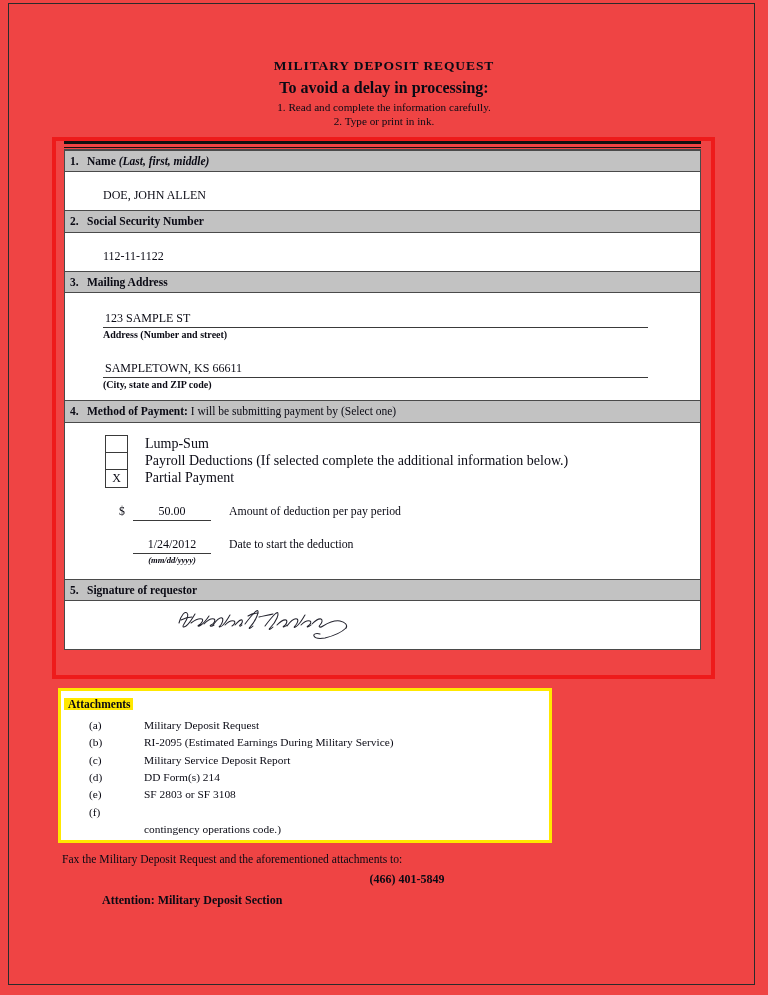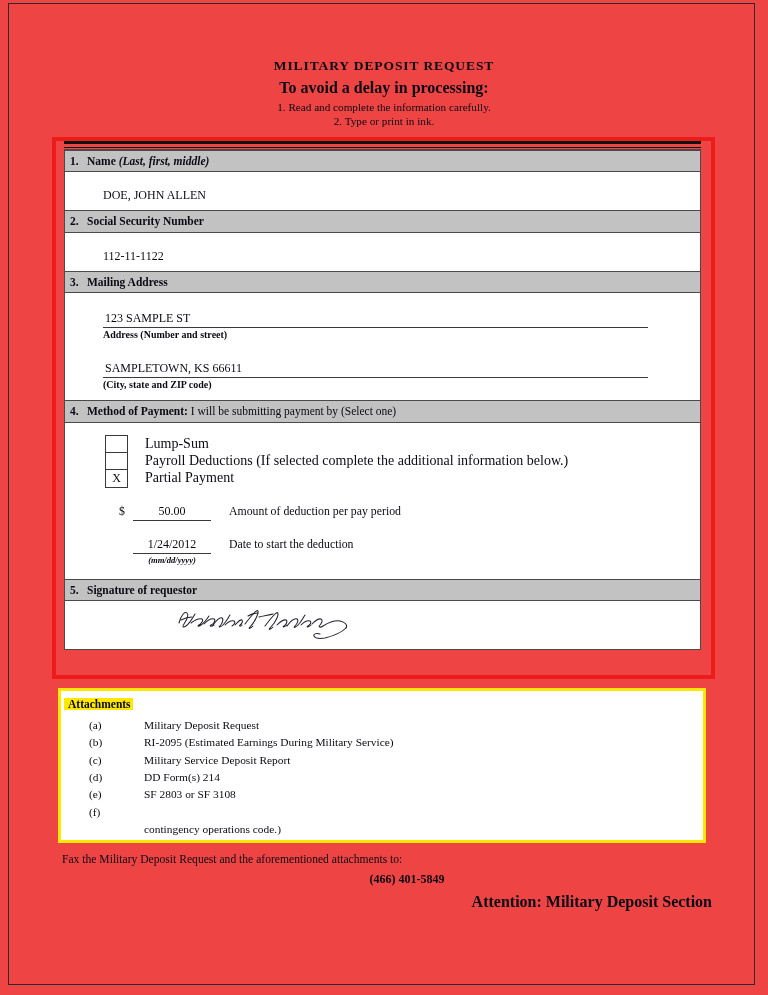--- a/index.html
+++ b/index.html
@@ -206,21 +206,21 @@
     top: 2px;
     width: 210px;
     height: 40px;
   }
 
   
   .yellow-box {
     position: absolute;
     left: 58px;
     top: 688px;
-    width: 648px;
+    width: 494px;
     height: 155px;
     border: 3px solid #ffe800;
     box-sizing: border-box;
     background: #ffffff;
     padding: 3px 0 0 0;
   }
   .att-title {
     font-weight: bold;
     font-size: 11.5px;
     background: #ffe800;
@@ -249,23 +249,23 @@
   }
   .fax-line { font-size: 11.6px; }
   .fax-num {
     text-align: center;
     font-weight: bold;
     font-size: 12px;
     margin-top: 6px;
     padding-left: 40px;
   }
   .fax-attn {
-    text-align: right;
-    font-weight: bold;
-    font-size: 16px;
+    text-align: left;
+    font-weight: bold;
+    font-size: 12px;
     margin-top: 6px;
     padding-left: 40px;
   }
 </style>
 </head>
 <body>
 
 <div id="page">
 
   <div class="page-frame"></div>

